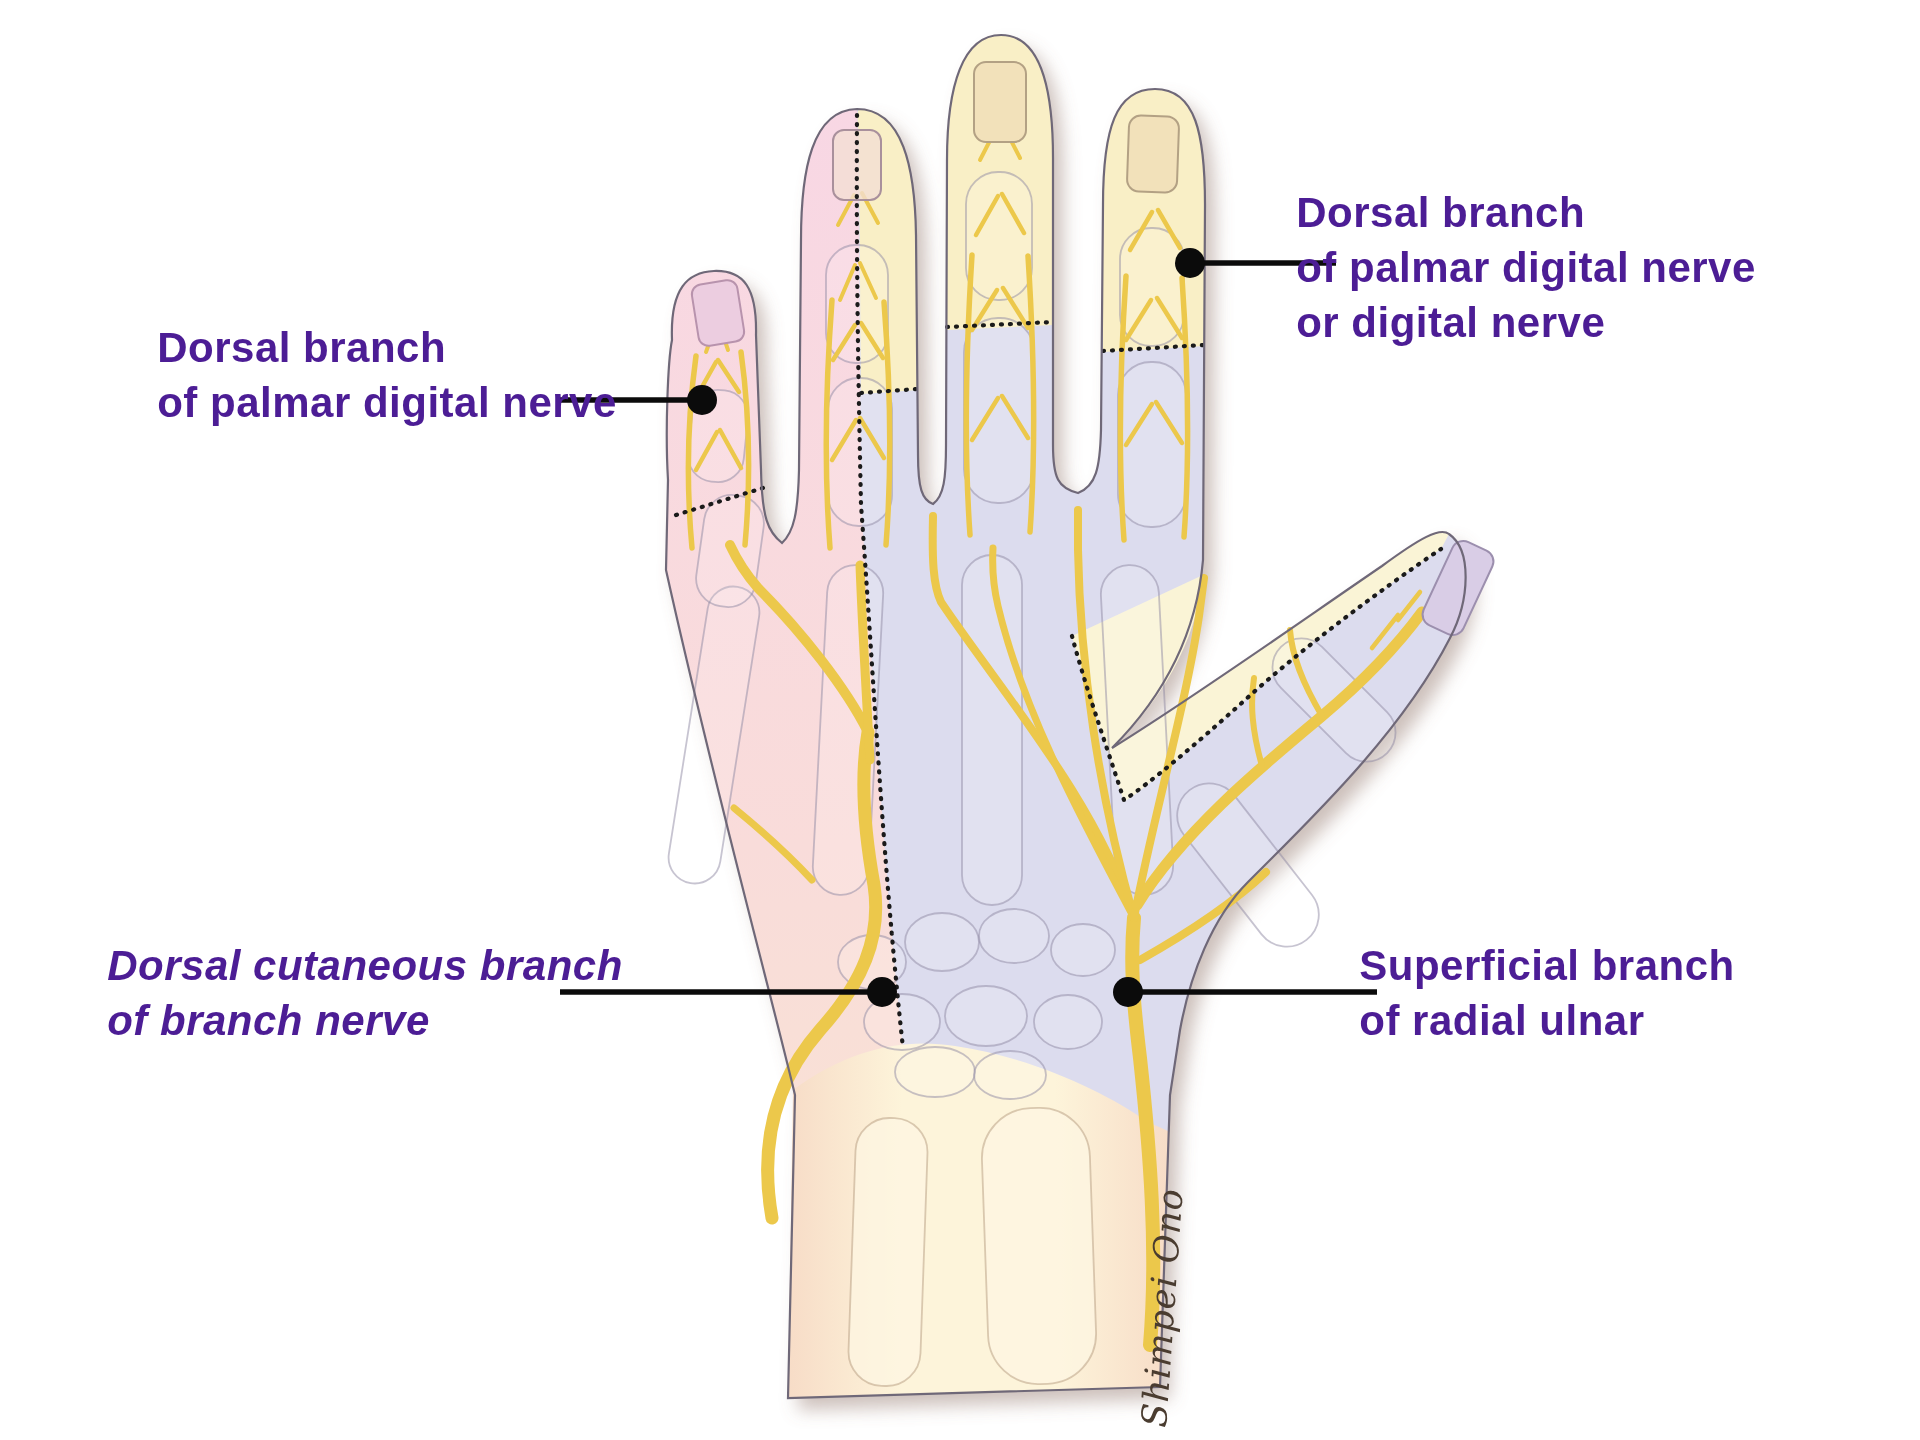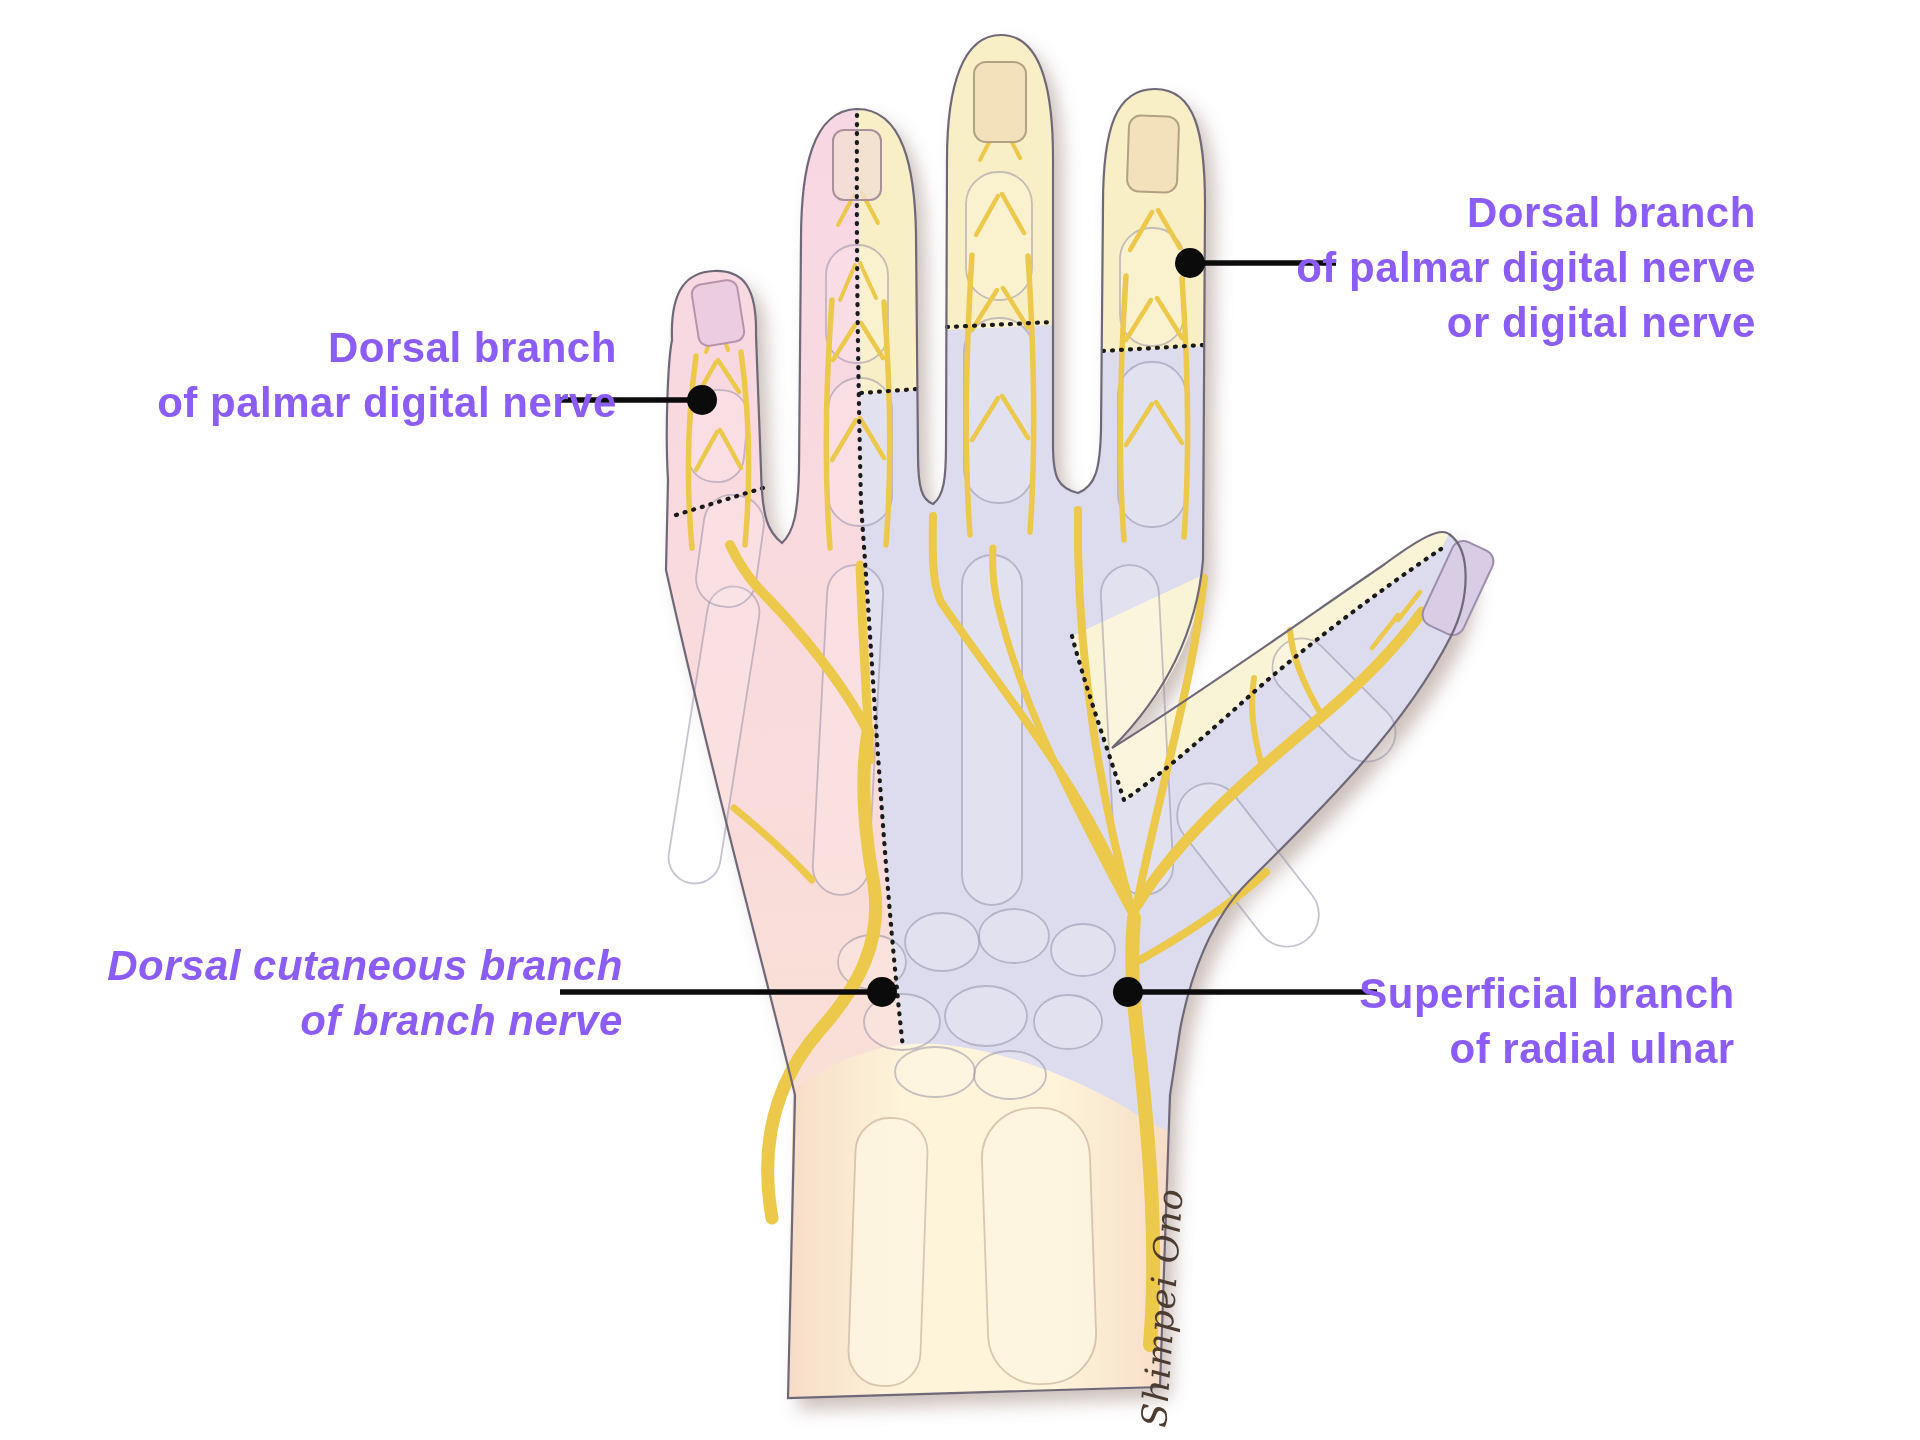--- a/index.html
+++ b/index.html
@@ -1,20 +1,20 @@
 <!DOCTYPE html>
 <html><head>
 <meta charset="utf-8">
 <style>
   html,body{margin:0;padding:0;background:#ffffff;}
   .stage{position:relative;width:1920px;height:1440px;background:#ffffff;overflow:hidden;
          font-family:"Liberation Sans", sans-serif;}
   .stage svg{position:absolute;left:0;top:0;}
-  .label{position:absolute;transform:translateX(-50%);text-align:right;white-space:nowrap;
-         font-weight:bold;font-size:42px;line-height:55px;color:#8b5cf6;letter-spacing:0.5px;}
+  .label{position:absolute;transform:translateX(-50%);text-align:left;white-space:nowrap;
+         font-weight:bold;font-size:42px;line-height:55px;color:#4c1d95;letter-spacing:0.5px;}
   .label div{display:block;}
 </style>
 </head>
 <body>
 
 <div class="stage">
 
 <svg width="1920" height="1440" viewBox="0 0 1920 1440">
   <defs>
     <filter id="softShadow" x="-10%" y="-10%" width="125%" height="125%">
@@ -212,18 +212,18 @@
   <div>Dorsal branch</div>
   <div>of palmar digital nerve</div>
   <div>or digital nerve</div>
 </div>
 
 <div class="label" style="left:365px;top:938px;font-style:italic;">
   <div>Dorsal cutaneous branch</div>
   <div>of branch nerve</div>
 </div>
 
-<div class="label" style="left:1547px;top:938px;margin-top:28px;">
+<div class="label" style="left:1547px;top:938px;">
   <div>Superficial branch</div>
   <div>of radial ulnar</div>
 </div>
 
 </div>
 
 </body></html>

